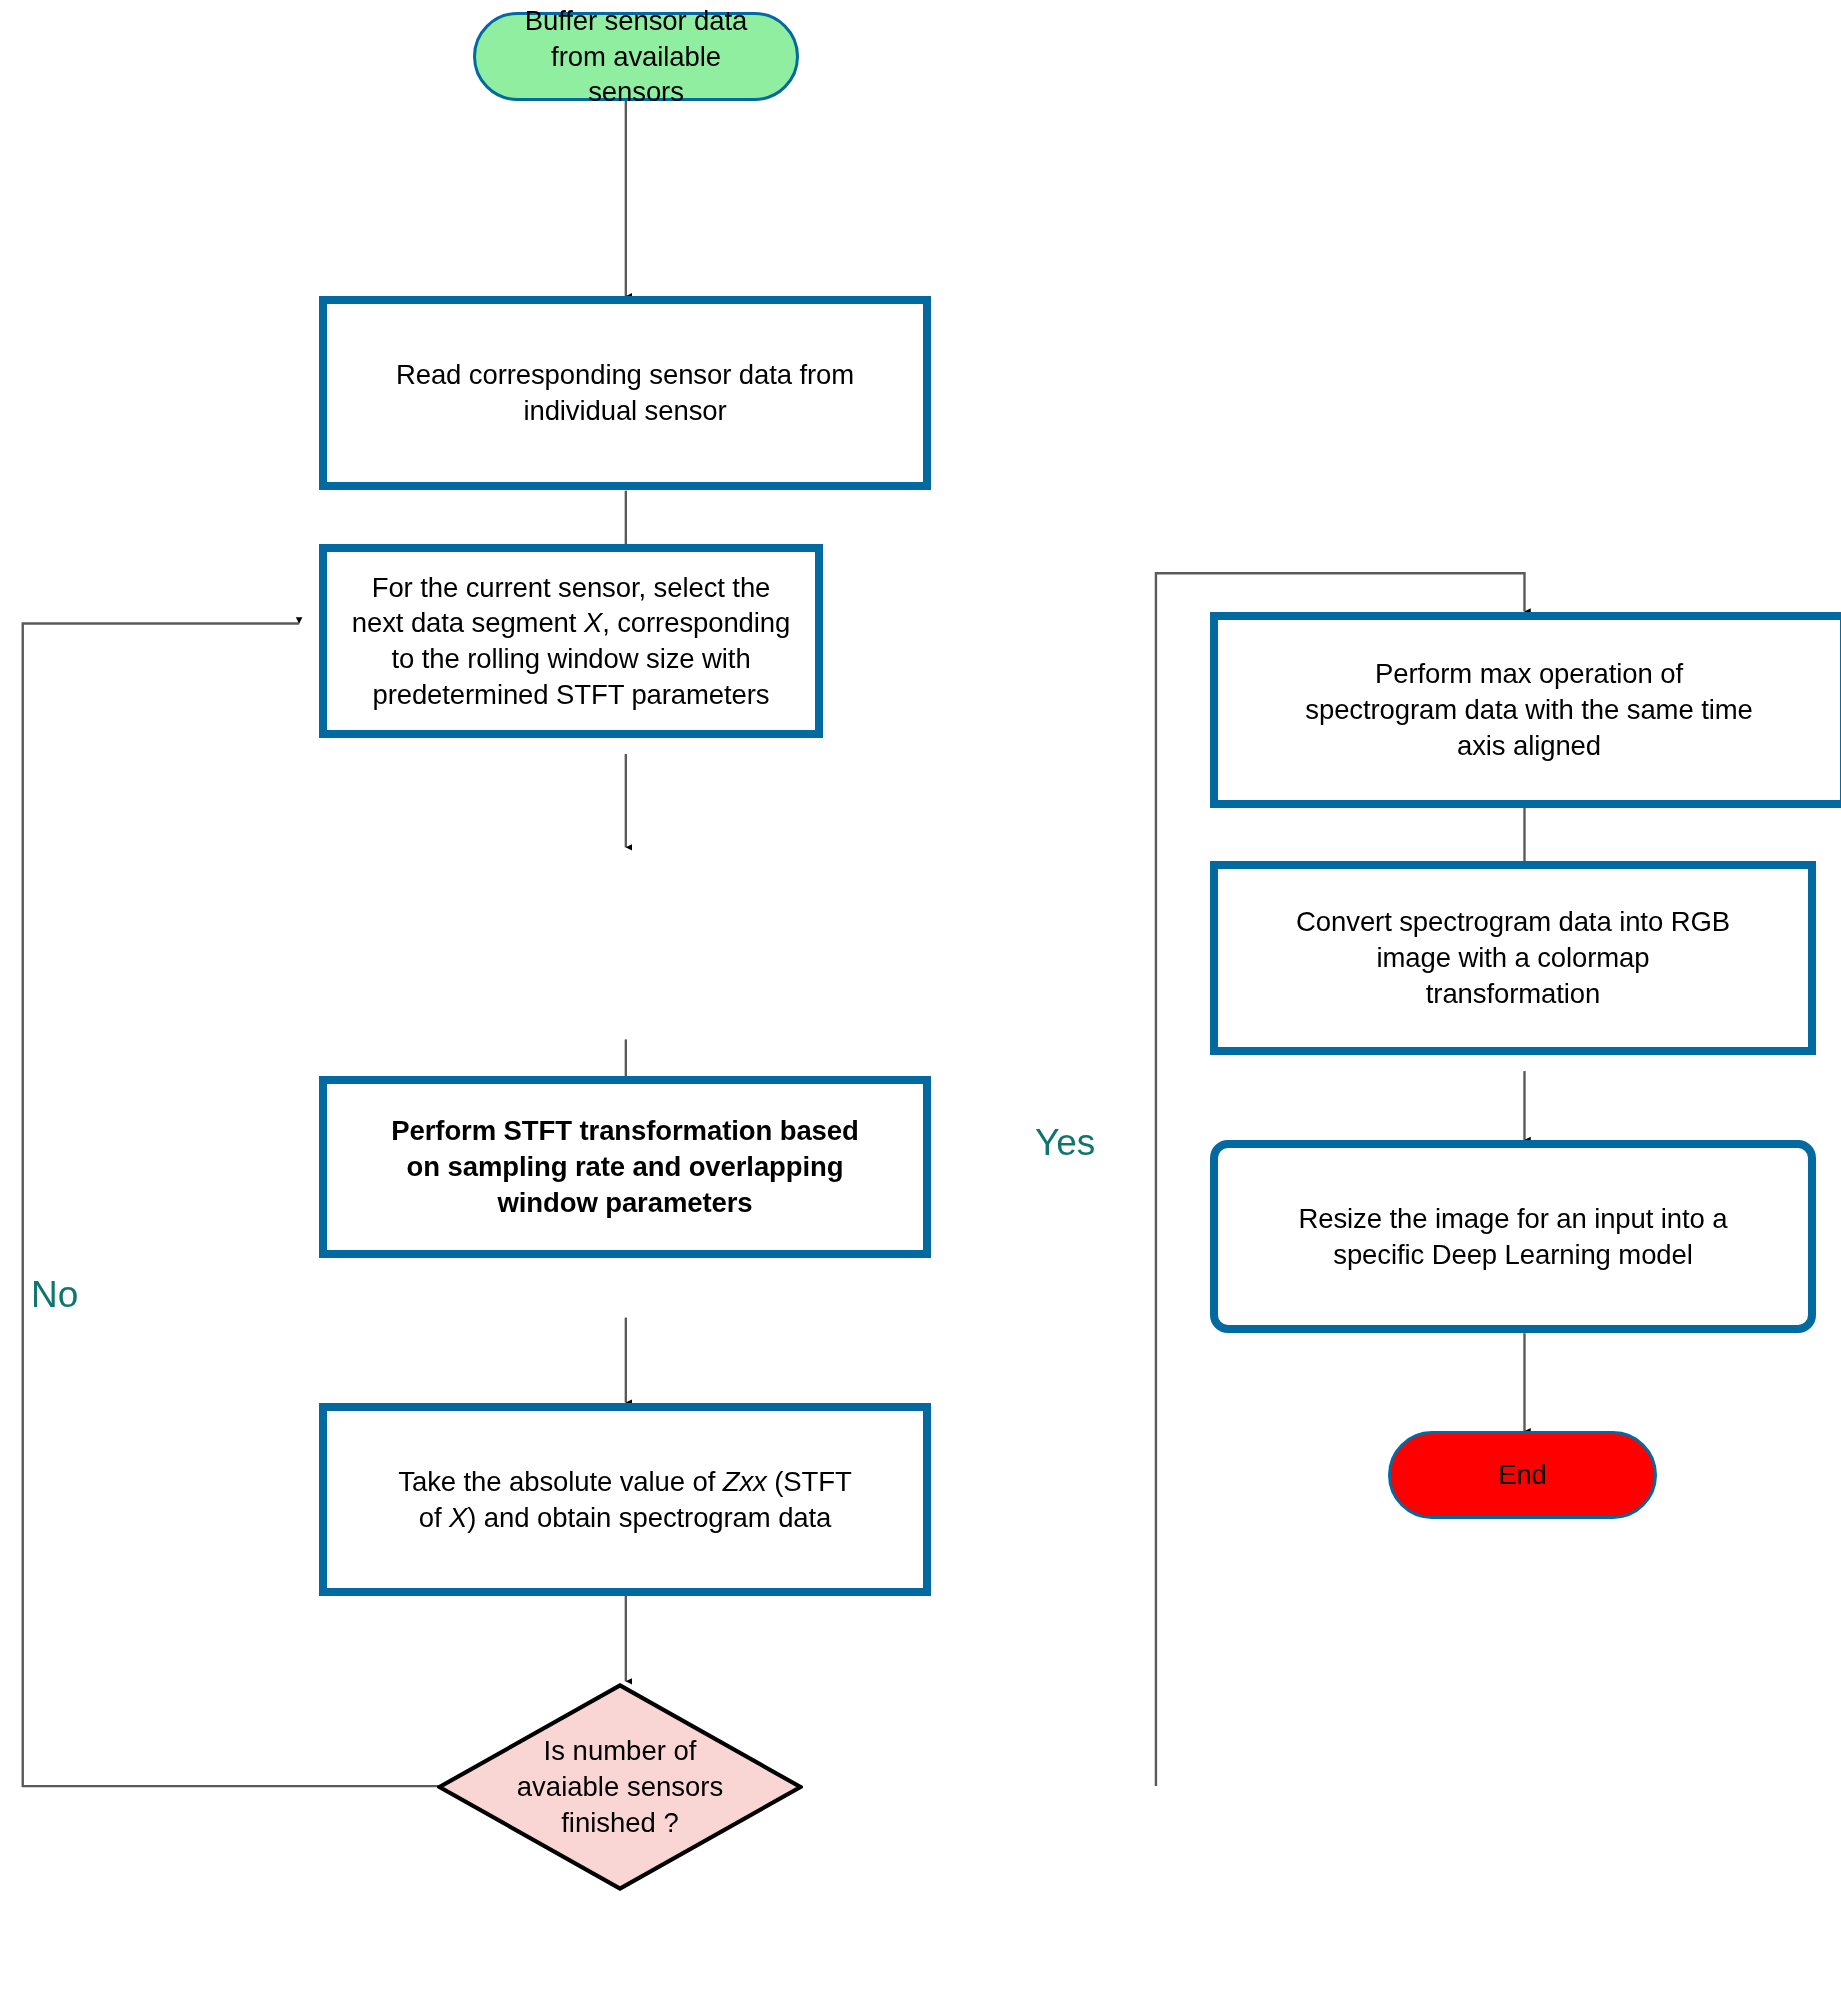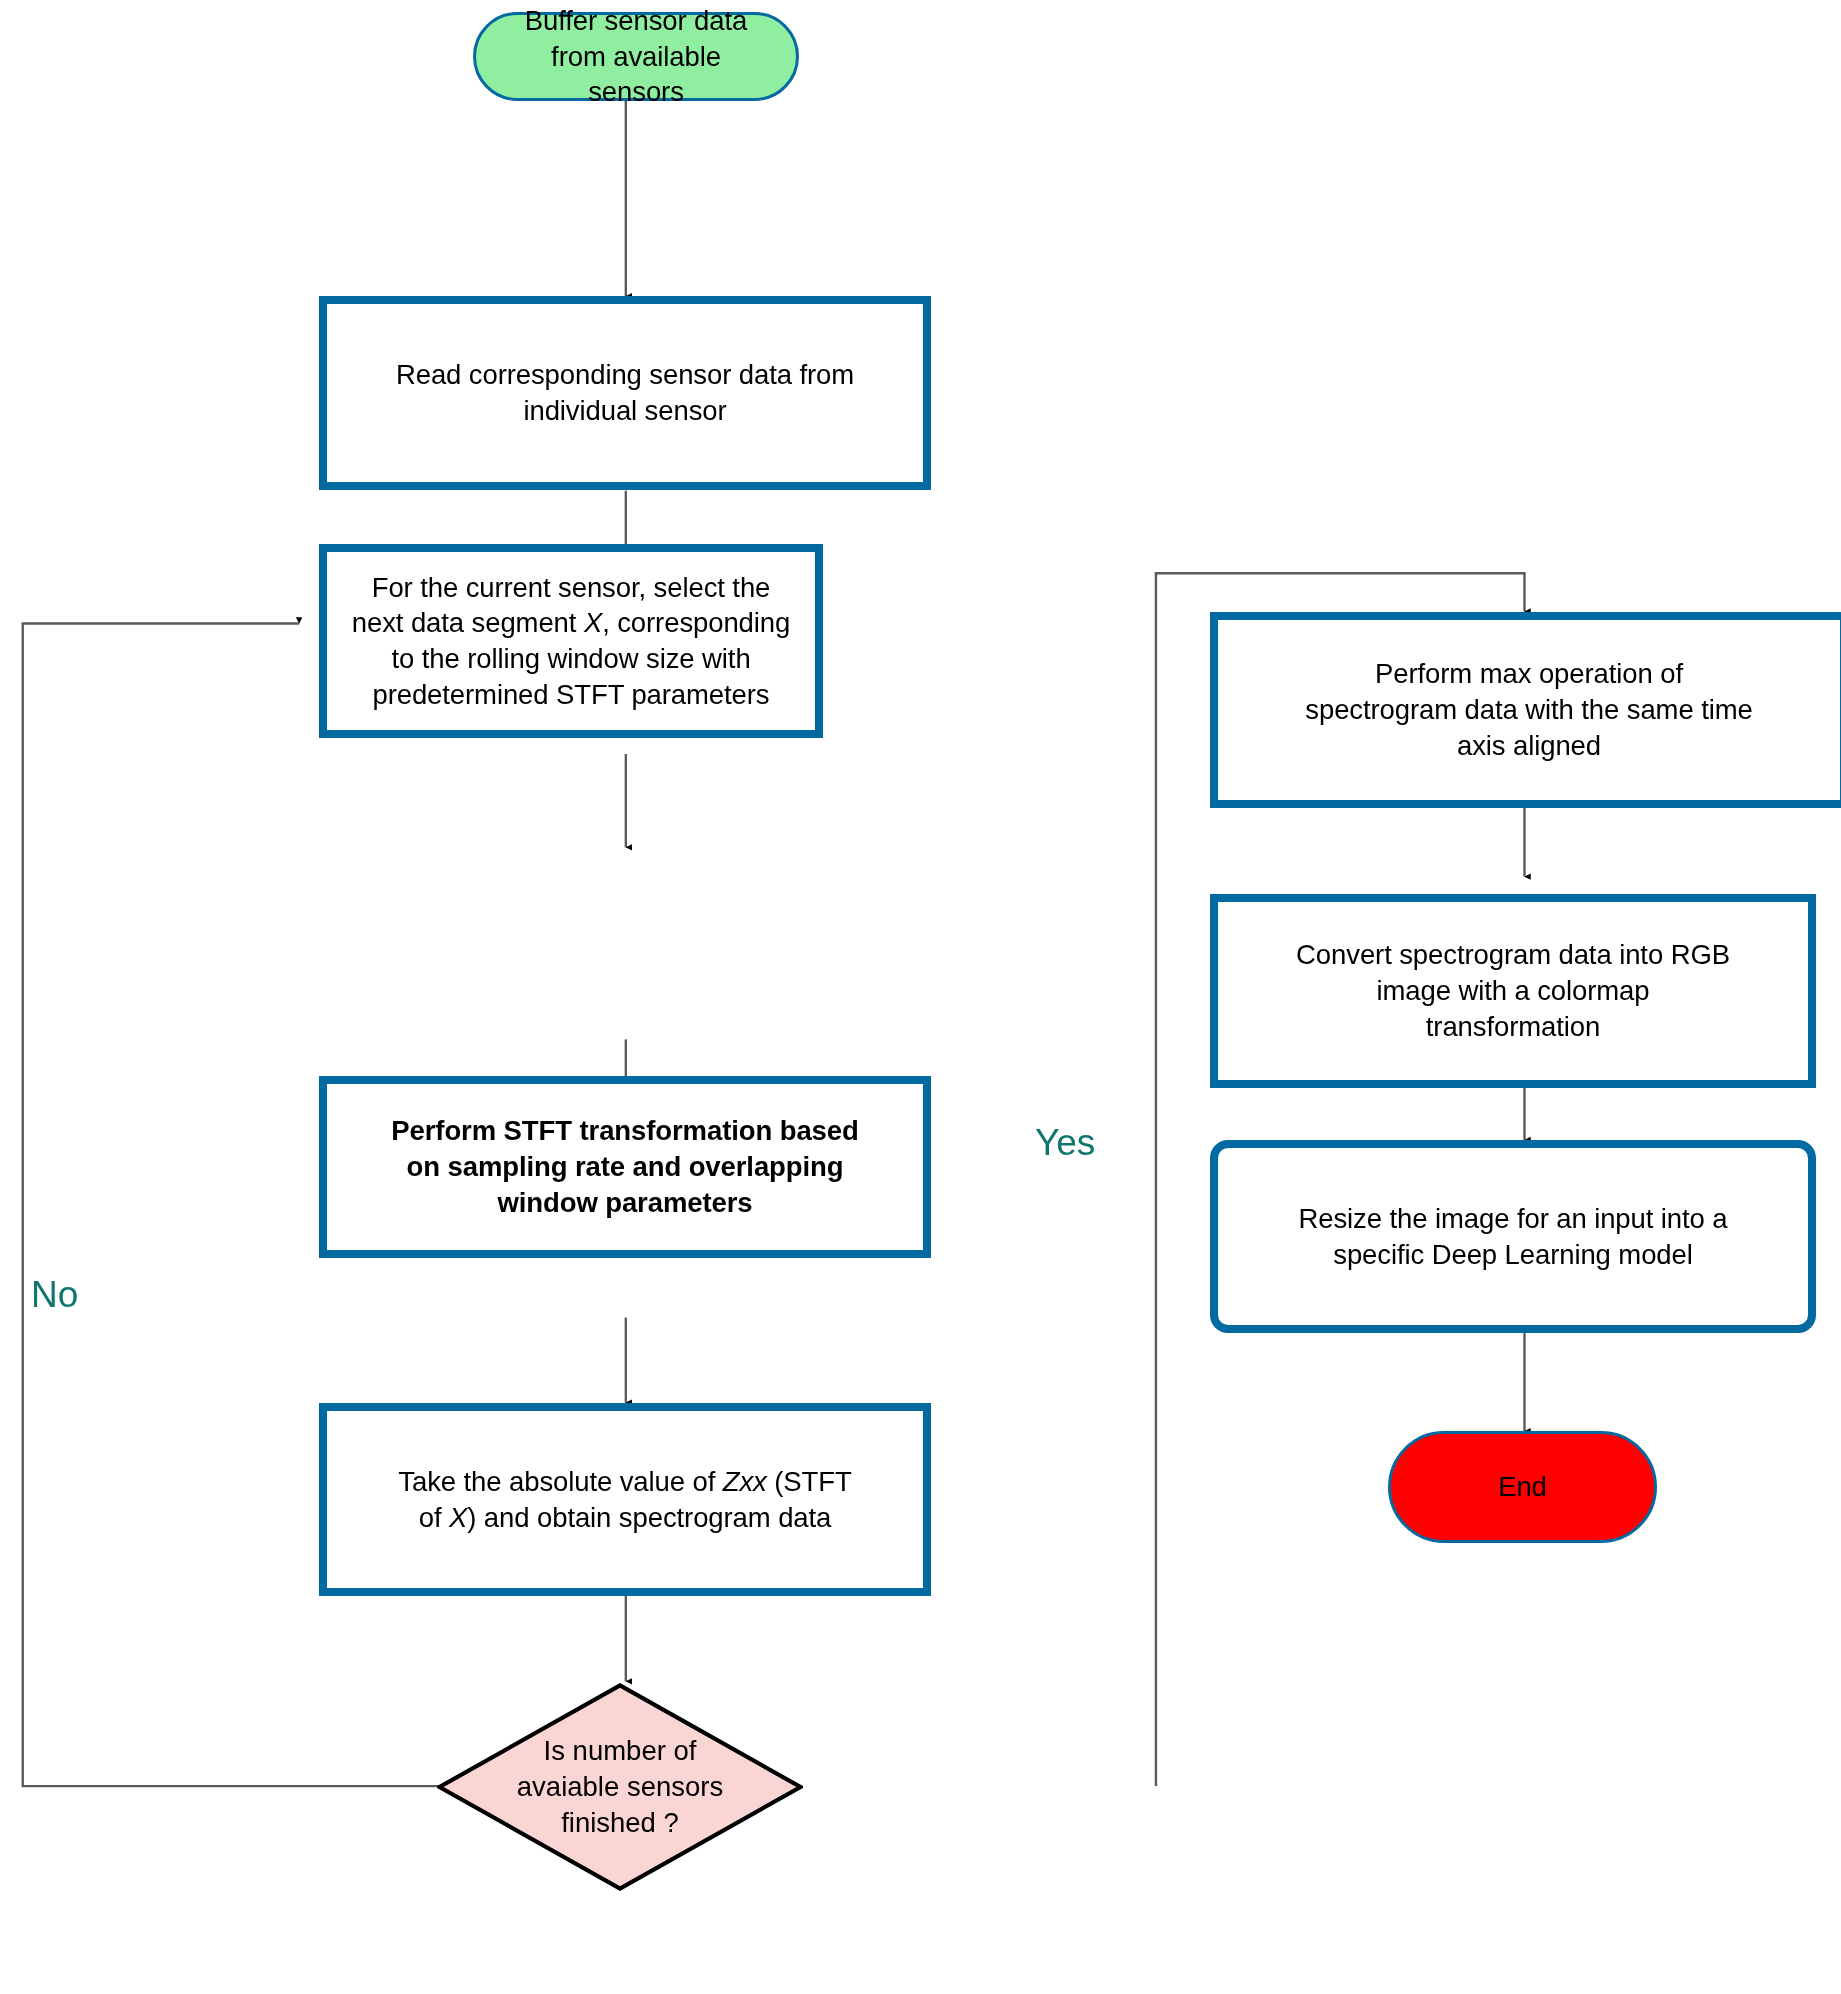--- a/index.html
+++ b/index.html
@@ -156,32 +156,32 @@
 avaiable sensors
 finished ?</div>
   </div>
 
   <div class="node process" style="left:1210px; top:612px; width:638px; height:196px;">
     <span class="txt">Perform max operation of
 spectrogram data with the same time
 axis aligned</span>
   </div>
 
-  <div class="node process" style="left:1210px; top:894px; width:606px; height:194px;">
+  <div class="node process" style="left:1210px; top:861px; width:606px; height:194px;">
     <span class="txt">Convert spectrogram data into RGB
 image with a colormap
 transformation</span>
   </div>
 
   <div class="node process" style="left:1210px; top:1140px; width:606px; height:193px;border-radius:18px;">
     <span class="txt">Resize the image for an input into a
 specific Deep Learning model</span>
   </div>
 
-  <div class="node terminator end" style="left:1388px; top:1431px; width:269px; height:112px;">
+  <div class="node terminator end" style="left:1388px; top:1431px; width:269px; height:88px;">
     <span class="txt">End</span>
   </div>
 
   <div class="edge-label" style="left:1035px; top:1124px;">Yes</div>
 
   <div class="edge-label" style="left:31px; top:1276px;">No</div>
 
 </div>
 
 

